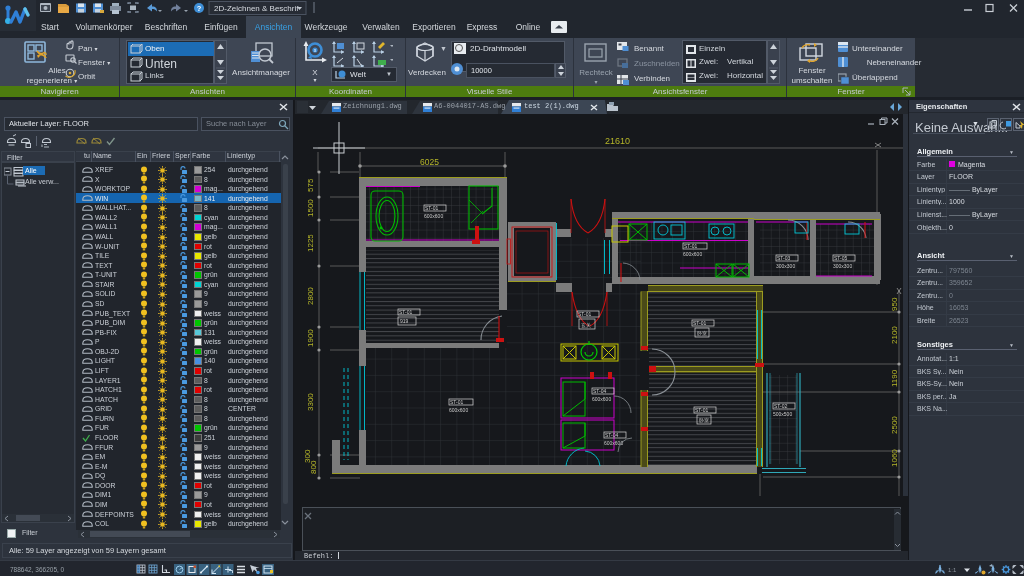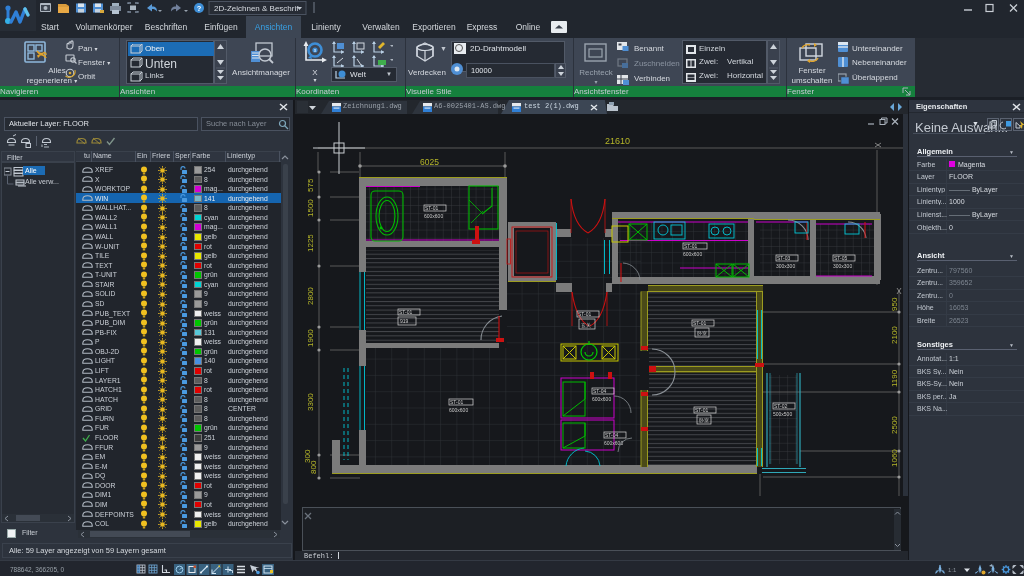--- a/index.html
+++ b/index.html
@@ -7,21 +7,21 @@
 #root{position:relative;width:1024px;height:576px}
 
 #titlebar{position:absolute;left:0;top:0;width:1024px;height:16px;background:#21262e}
 #logo{position:absolute;left:0;top:0;width:36px;height:31px;background:#272d36}
 #menurow{position:absolute;left:0;top:16px;width:1024px;height:22px;background:#21262e}
 .mtab{position:absolute;top:0;height:22px;line-height:22px;color:#d4d8dd;font-size:8.5px;text-align:center}
 .mtab.act{background:#3d4654;color:#38a0e4}
 
 #ribbon{position:absolute;left:0;top:38px;width:1024px;height:62px;background:#262b33}
 #ribbonpanels{position:absolute;left:0;top:0;width:915px;height:59px;background:#3e4654}
-.plabel{position:absolute;top:48px;height:11px;background:#15803d;color:#c6cbd3;font-size:8px;line-height:11px}
+.plabel{position:absolute;top:48px;height:11px;background:#4d7c0f;color:#c6cbd3;font-size:8px;text-align:center;line-height:11px}
 .psep{position:absolute;top:0;width:1px;height:59px;background:#2c323d}
 .rtext{position:absolute;color:#d6dae0;font-size:8px;text-align:center;white-space:nowrap}
 .ribbox{position:absolute;background:#252a33;border:1px solid #525a68}
 #ribbonline{position:absolute;left:0;top:97px;width:1024px;height:3px;background:#1b1f26}
 
 #lpal{position:absolute;left:0;top:100px;width:294px;height:460px;background:#2d333d;border-right:1px solid #15171c}
 #rpal{position:absolute;left:908px;top:100px;width:116px;height:460px;background:#2d333d;border-left:1px solid #15171c}
 .paltitle{position:absolute;left:0;top:0;width:100%;height:13px;background:#2e343f;border-bottom:1px solid #232830;color:#e8ebee;font-size:7.5px;font-weight:bold;line-height:13px;padding-left:7px}
 .inp{position:absolute;background:#262b33;border:1px solid #4a5260;color:#dfe3e8;font-size:7.5px;line-height:12px;padding-left:4px}
 
@@ -75,21 +75,21 @@
  <rect x="28" y="4.5" width="7" height="7" fill="none" stroke="#c8cdd4" stroke-width="1.2"></rect>
  <path d="M52 4.5l7 7M59 4.5l-7 7" stroke="#c8cdd4" stroke-width="1.3"></path>
 </svg>
 </div>
 <div id="menurow">
 <div class="mtab act" style="left:246px;width:55px">Ansichten</div>
 <div class="mtab" style="left:39px;width:22px">Start</div>
 <div class="mtab" style="left:73px;width:62px">Volumenkörper</div>
 <div class="mtab" style="left:141px;width:50px">Beschriften</div>
 <div class="mtab" style="left:201px;width:40px">Einfügen</div>
-<div class="mtab" style="left:303px;width:46px">Linienty</div>
+<div class="mtab" style="left:303px;width:46px">Werkzeuge</div>
 <div class="mtab" style="left:359px;width:44px">Verwalten</div>
 <div class="mtab" style="left:409px;width:50px">Exportieren</div>
 <div class="mtab" style="left:464px;width:36px">Express</div>
 <div class="mtab" style="left:513px;width:30px">Online</div>
 <svg class="abs" style="left:551px;top:5px" width="16" height="12" viewBox="0 0 16 12">
         <rect x="0" y="0" width="16" height="12" rx="1" fill="#e8ecf0"></rect>
         <path d="M4 7.5l4-3.5 4 3.5z" fill="#3a414c"></path>
       </svg>
 </div>
 <div id="ribbon">
@@ -290,21 +290,21 @@
           <path d="M0 5h10" stroke="#dce6f0" stroke-width="1.4"></path>
           <rect x="0" y="0" width="10" height="3" fill="#dce6f0"></rect>
  <rect x="0" y="15" width="10" height="10" rx="1" fill="#4f8fd4"></rect>
           <path d="M5 15v10" stroke="#dce6f0" stroke-width="1.4"></path>
  <g>
             <rect x="0" y="32" width="8" height="7" fill="none" stroke="#9aa3ae" stroke-width="1.2"></rect>
             <rect x="3" y="35" width="8" height="7" fill="#4f8fd4" stroke="#3a414c" stroke-width="0.5"></rect>
           </g>
 </svg>
 <div class="rtext" style="left:852px;top:6px;width:62px;text-align:left">Untereinander</div>
-<div class="rtext" style="left:852px;top:20px;width:84px;text-align:left">Nebeneinander</div>
+<div class="rtext" style="left:852px;top:20px;width:84px;text-align:center">Nebeneinander</div>
 <div class="rtext" style="left:852px;top:35px;width:62px;text-align:left">Überlappend</div>
 <svg class="abs" style="left:902px;top:49px" width="10" height="9" viewBox="0 0 10 9">
           <path d="M1 1h5M1 1v5M3 3l5 5M8 4v4h-4" stroke="#aab2bc" stroke-width="1" fill="none"></path>
         </svg>
 </div>
     </div>
 <div id="ribbonline"></div>
 <div id="docbar">
 <div class="abs" style="left:2px;top:1px;width:11px;height:12px;background:#2a2f36"></div>
 <svg class="abs" style="left:13px;top:5px" width="9" height="6" viewBox="0 0 9 6">
@@ -317,21 +317,21 @@
         <rect x="0" y="0" width="9" height="3.5" fill="#e6e9ec"></rect>
         <rect x="0" y="3.5" width="9" height="5.5" fill="#2f7fd6"></rect>
         <rect x="1.5" y="4.5" width="6" height="1.2" fill="#cfe0f0"></rect>
       </svg>
 <div class="abs mono" style="left:48px;top:2px;color:#9aa1aa;font-size:7px">Zeichnung1.dwg</div>
 <svg class="abs" style="left:128px;top:3px" width="9" height="9" viewBox="0 0 9 9">
         <rect x="0" y="0" width="9" height="3.5" fill="#e6e9ec"></rect>
         <rect x="0" y="3.5" width="9" height="5.5" fill="#2f7fd6"></rect>
         <rect x="1.5" y="4.5" width="6" height="1.2" fill="#cfe0f0"></rect>
       </svg>
-<div class="abs mono" style="left:139px;top:2px;color:#9aa1aa;font-size:7px">A6-0025401-AS.dwg</div>
+<div class="abs mono" style="left:139px;top:2px;color:#9aa1aa;font-size:7px">A6-0044017-AS.dwg</div>
 <svg class="abs" style="left:217px;top:3px" width="9" height="9" viewBox="0 0 9 9">
         <rect x="0" y="0" width="9" height="3.5" fill="#e6e9ec"></rect>
         <rect x="0" y="3.5" width="9" height="5.5" fill="#2f7fd6"></rect>
         <rect x="1.5" y="4.5" width="6" height="1.2" fill="#cfe0f0"></rect>
       </svg>
 <div class="abs mono" style="left:229px;top:2px;color:#cdd9e4;font-size:7px">test  2(1).dwg</div>
 <svg class="abs" style="left:295px;top:4px" width="8" height="7" viewBox="0 0 8 7">
         <path d="M1 1l6 5M7 1l-6 5" stroke="#e3e7eb" stroke-width="1.4"></path>
       </svg>
 <svg class="abs" style="left:311px;top:2px" width="13" height="10" viewBox="0 0 13 10">

